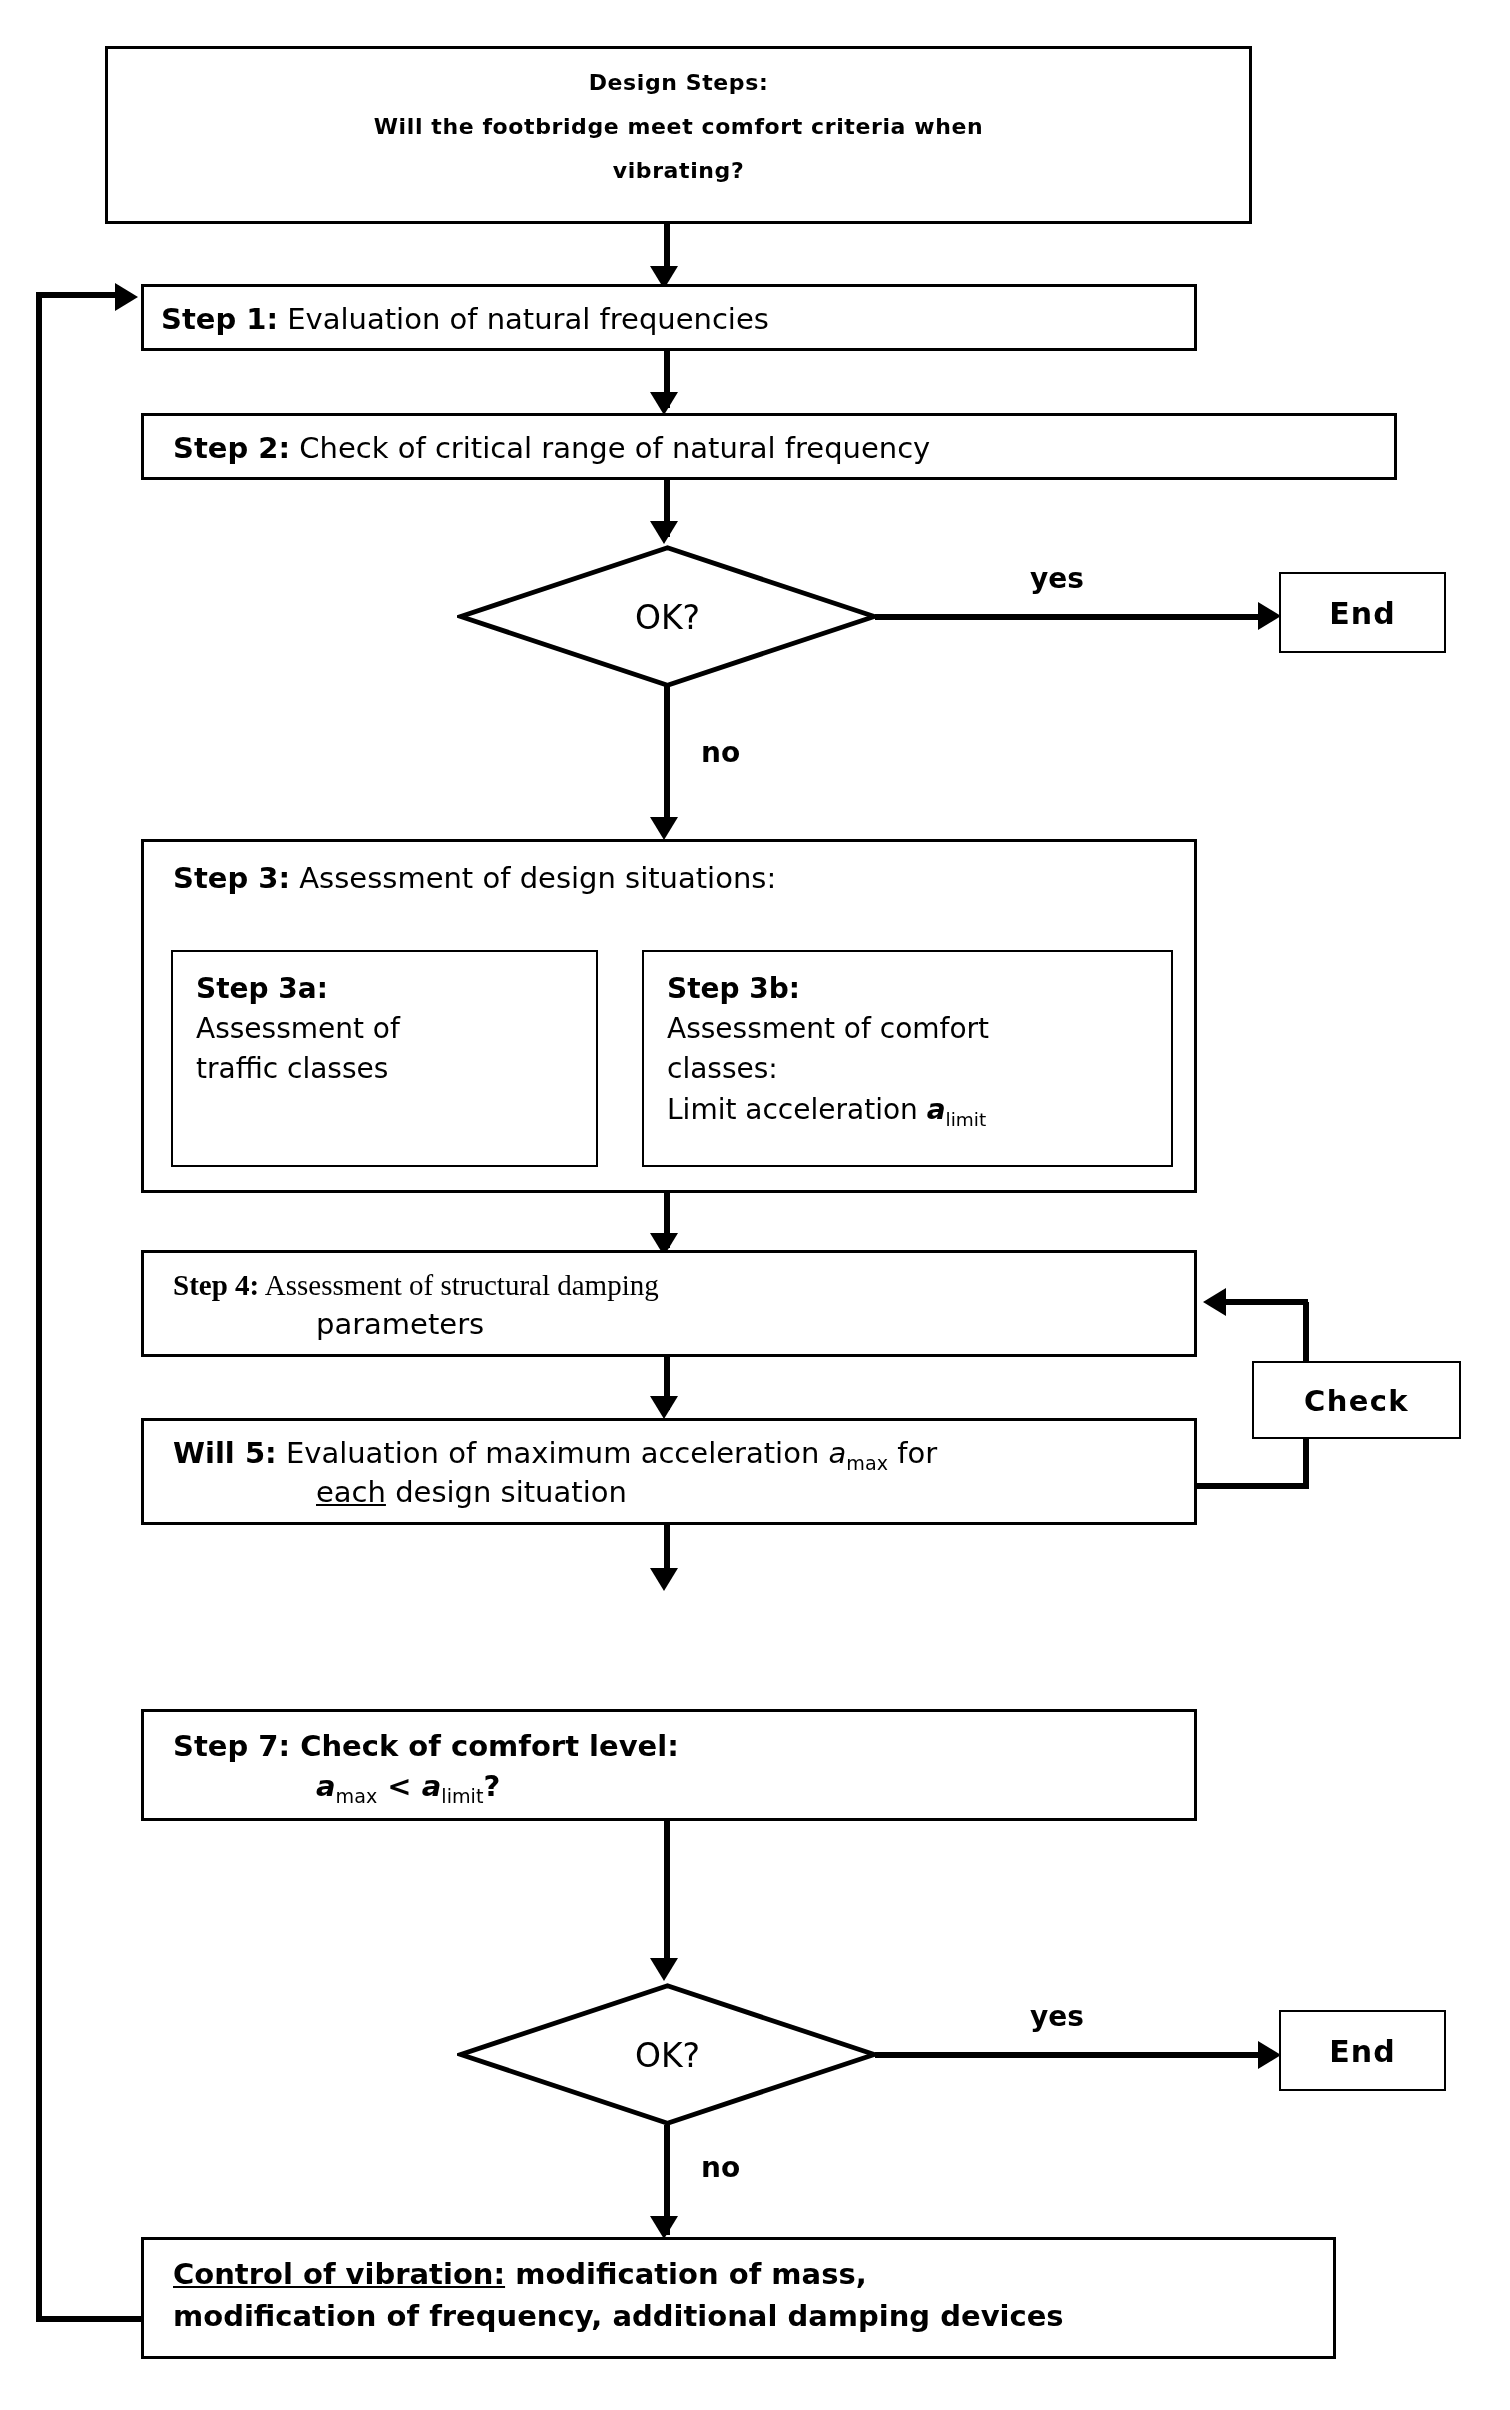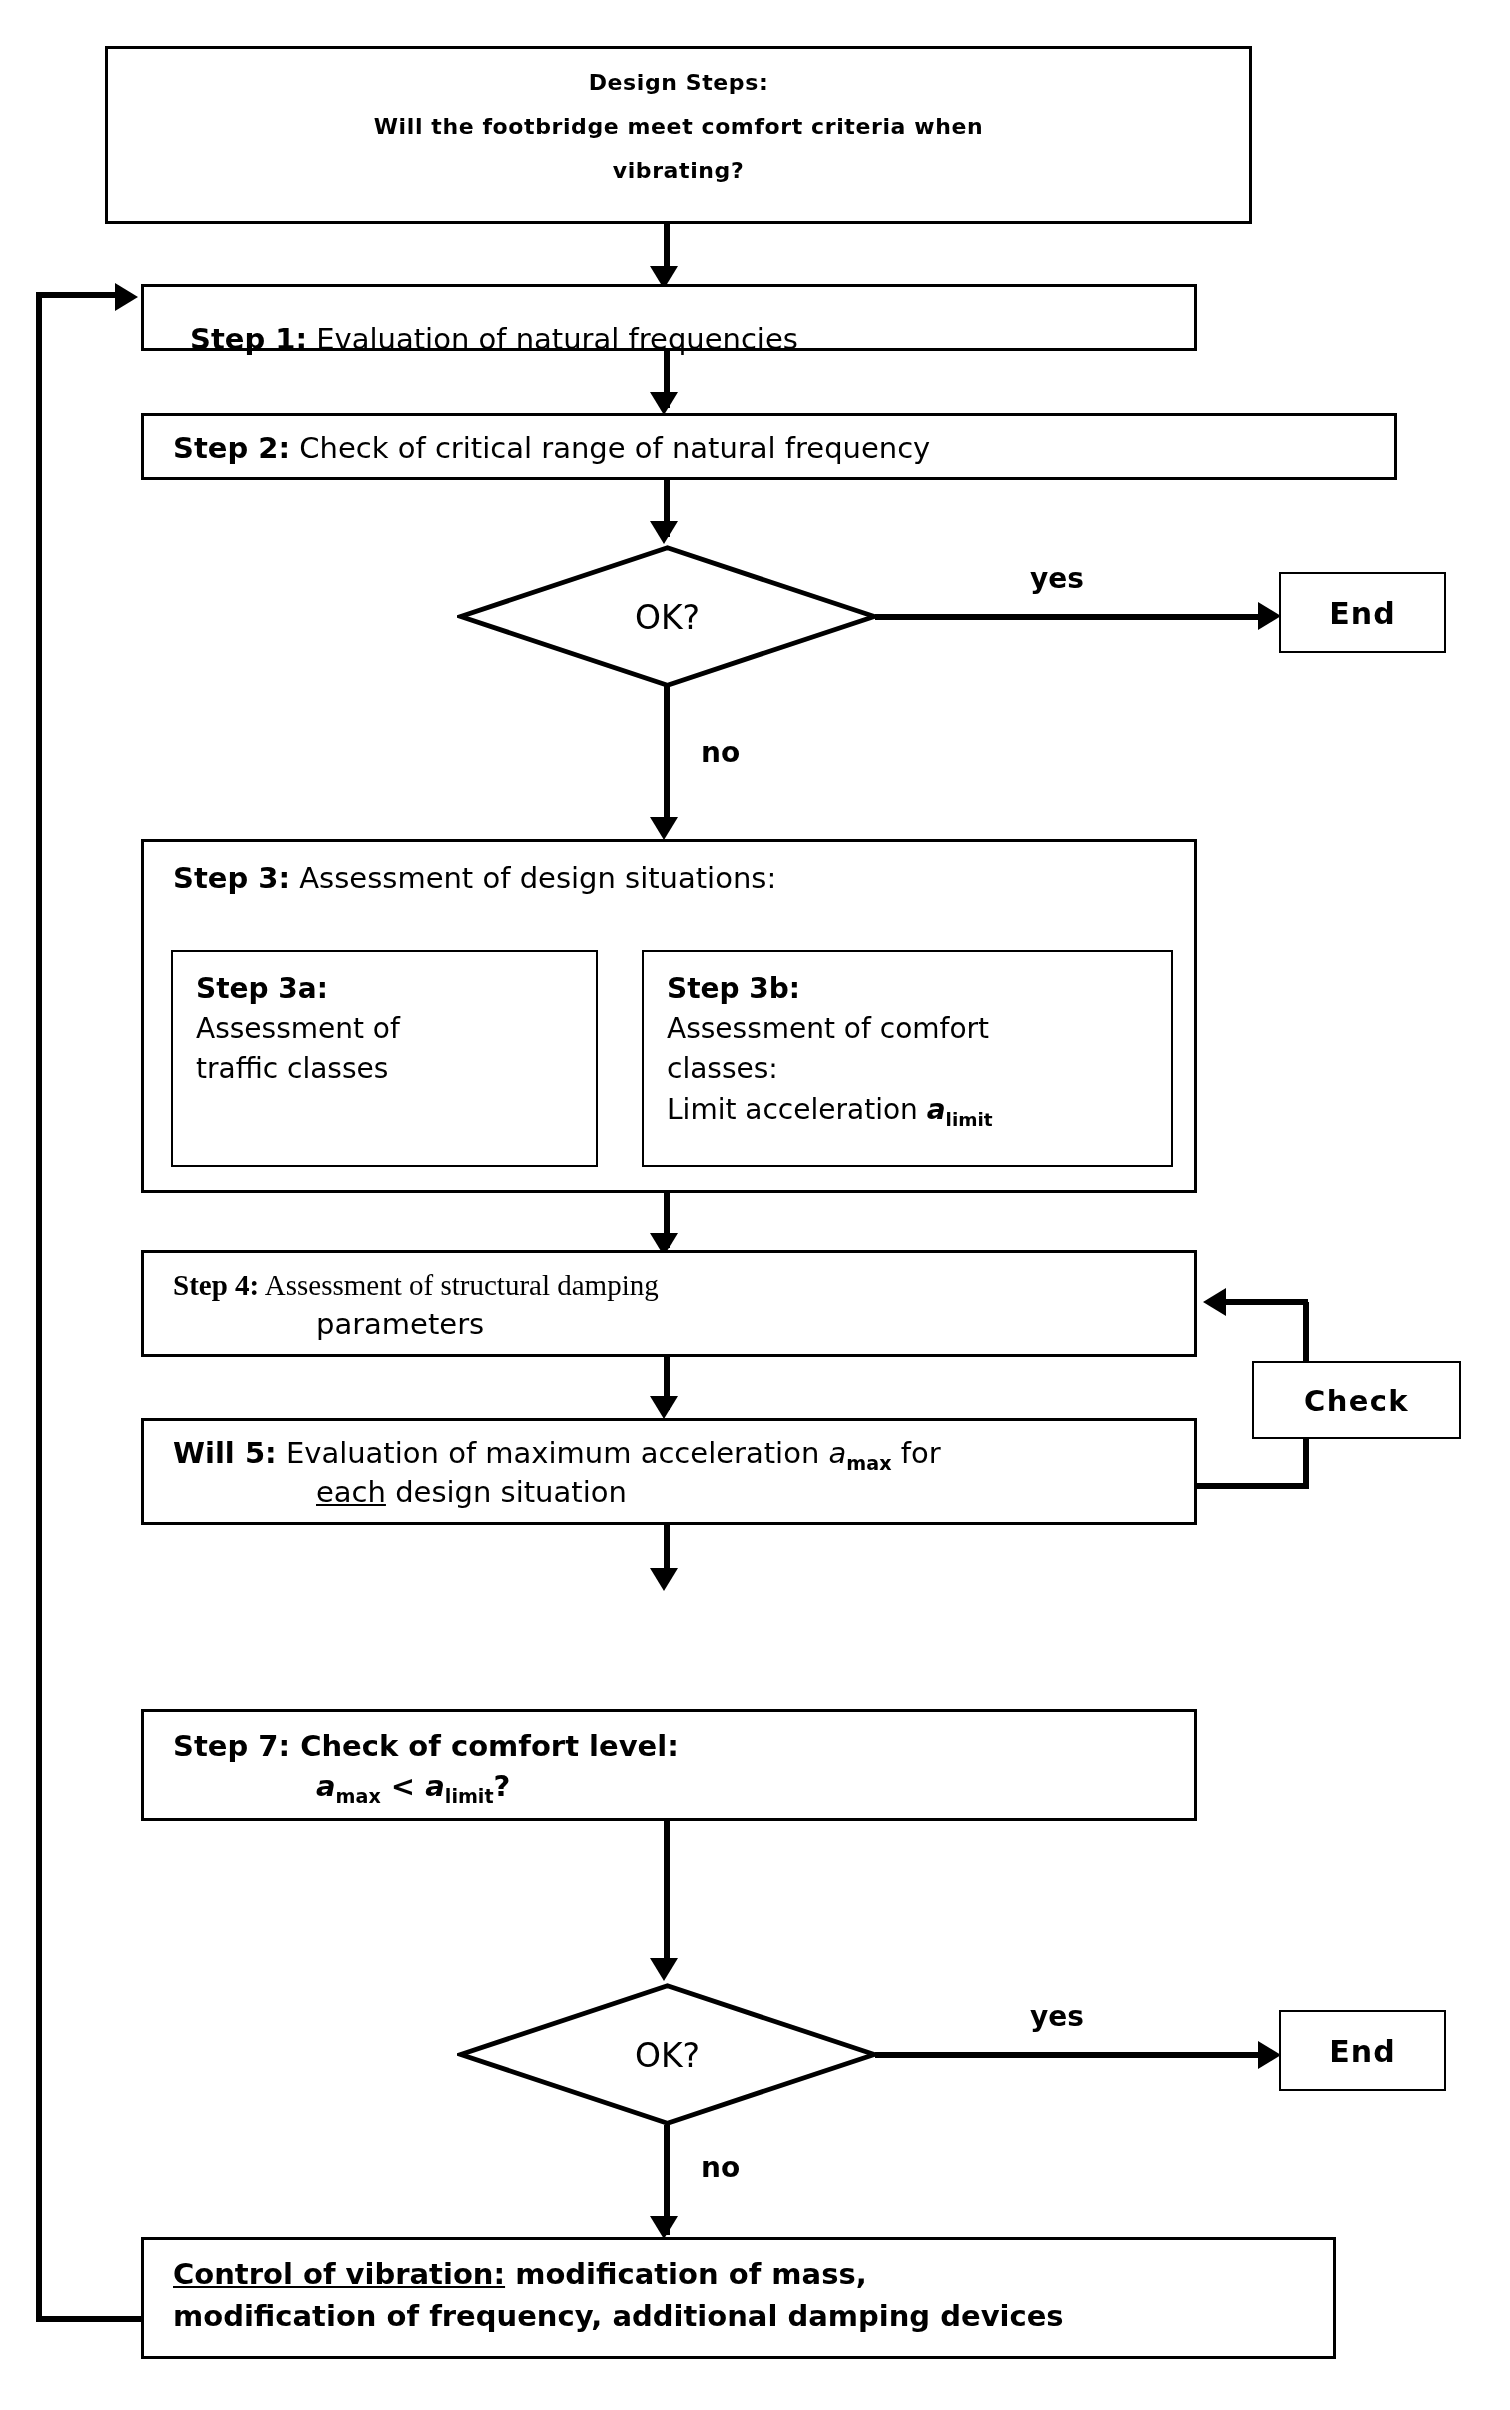--- a/index.html
+++ b/index.html
@@ -52,39 +52,39 @@
   .t-title{font-size:22px;font-weight:bold;letter-spacing:0.6px;}
   .t-step{font-size:29px;}
   .t-sub{font-size:28px;}
   .t-label{font-size:28px;font-weight:bold;}
   .t-end{font-size:30px;font-weight:bold;letter-spacing:1px;}
   .t-check{font-size:29px;font-weight:bold;letter-spacing:1.4px;}
   .t-ok{font-size:33px;}
 
   .ital{font-style:italic;}
   .bital{font-style:italic;font-weight:bold;}
-  sub{font-size:0.66em;font-weight:bold;}
+  sub{font-size:0.66em;font-weight:normal;}
   .u{text-decoration:underline;}
 </style>
 </head>
 <body>
 
 <div id="stage">
 
   <div class="box" style="left:105px;top:46px;width:1147px;height:178px;">
     <div class="txt t-title ctr" style="left:0;top:21px;width:100%;">Design Steps:</div>
     <div class="txt t-title ctr" style="left:0;top:65px;width:100%;">Will the footbridge meet comfort criteria when</div>
     <div class="txt t-title ctr" style="left:0;top:109px;width:100%;">vibrating?</div>
   </div>
 
   <div class="vline" style="left:664px;top:224px;height:54px;"></div>
   <div class="arrow-down" style="left:650px;top:266px;"></div>
 
   <div class="box" style="left:141px;top:284px;width:1056px;height:67px;">
-    <div class="txt t-step" style="left:46px;top:15.3px;margin-top:20px;">
+    <div class="txt t-step" style="left:17px;top:15.3px;">
       <span class="b">Step 1:</span>
       <span>Evaluation of natural frequencies</span>
     </div>
   </div>
 
   <div class="vline" style="left:664px;top:351px;height:57px;"></div>
   <div class="arrow-down" style="left:650px;top:392px;"></div>
 
   <div class="box" style="left:141px;top:413px;width:1256px;height:67px;">
     <div class="txt t-step" style="left:29px;top:15.3px;">

